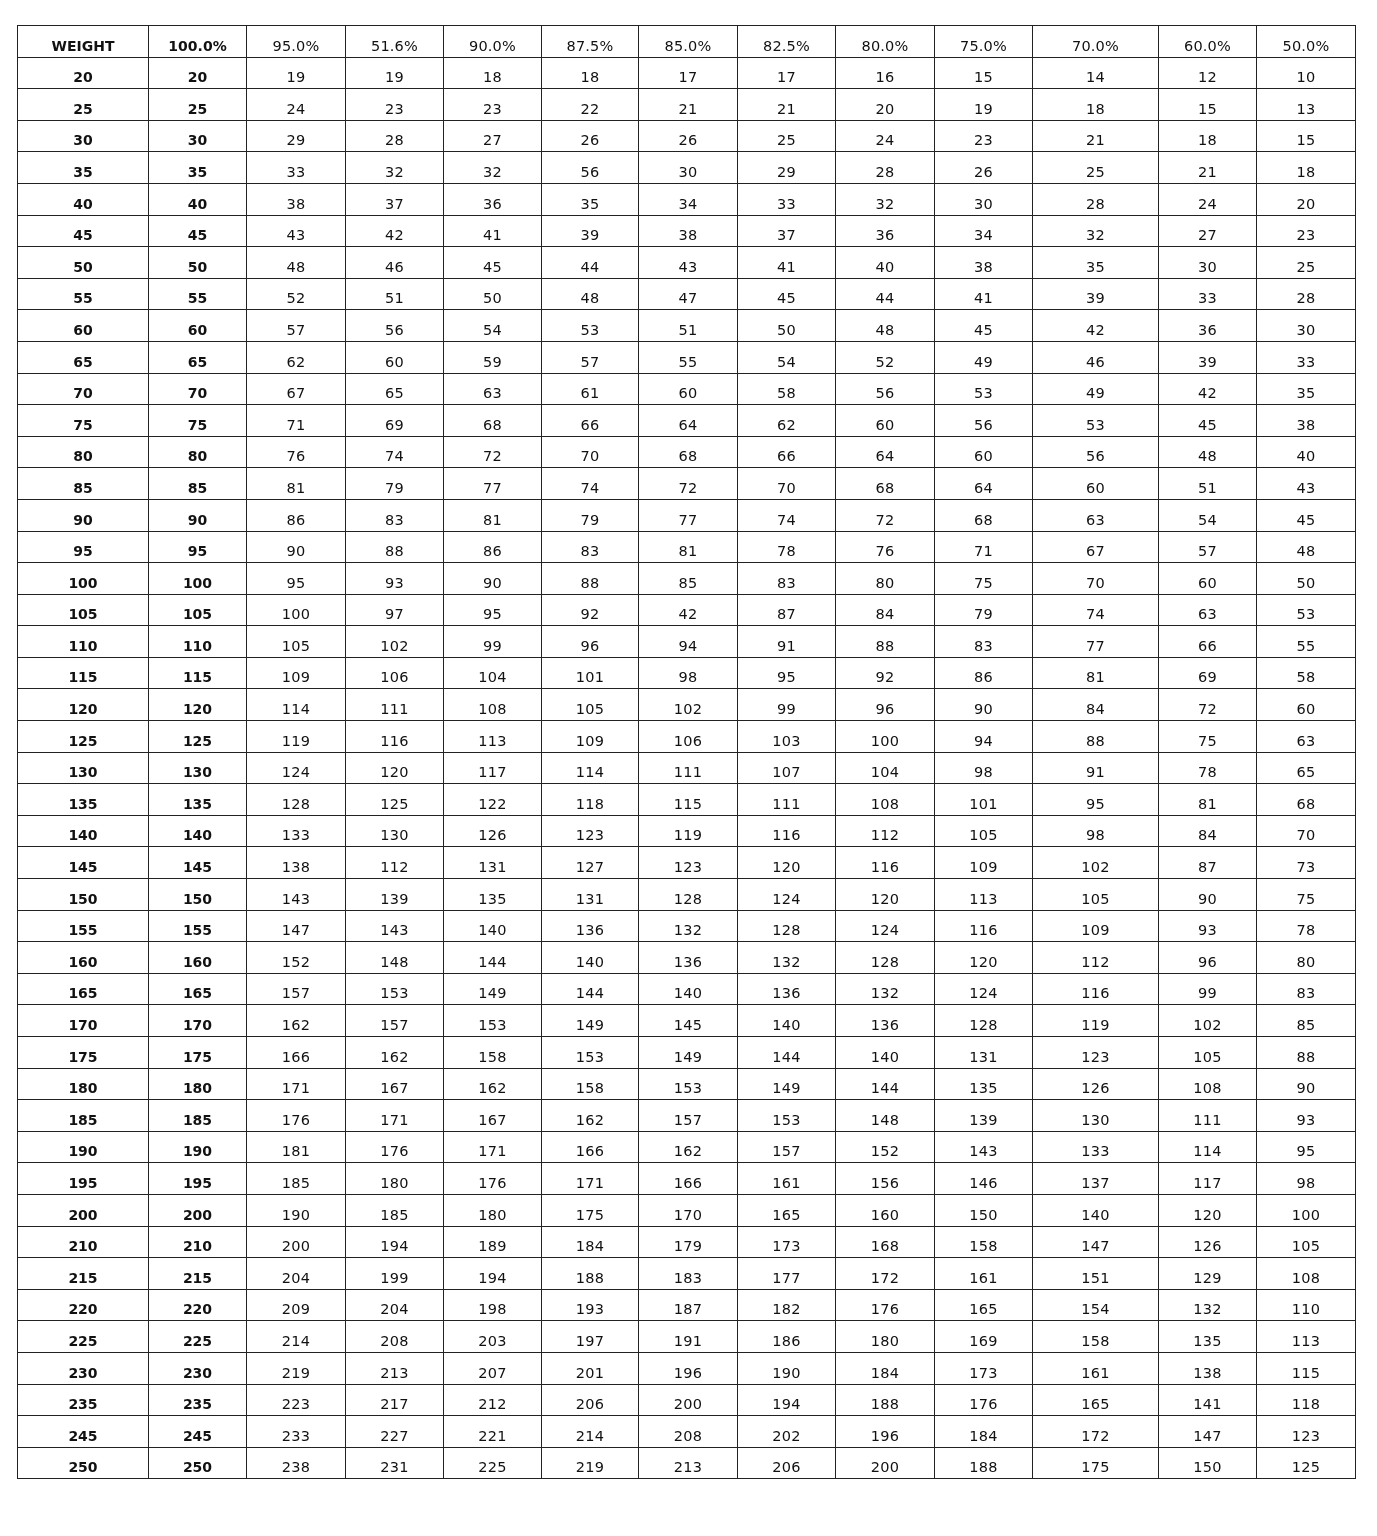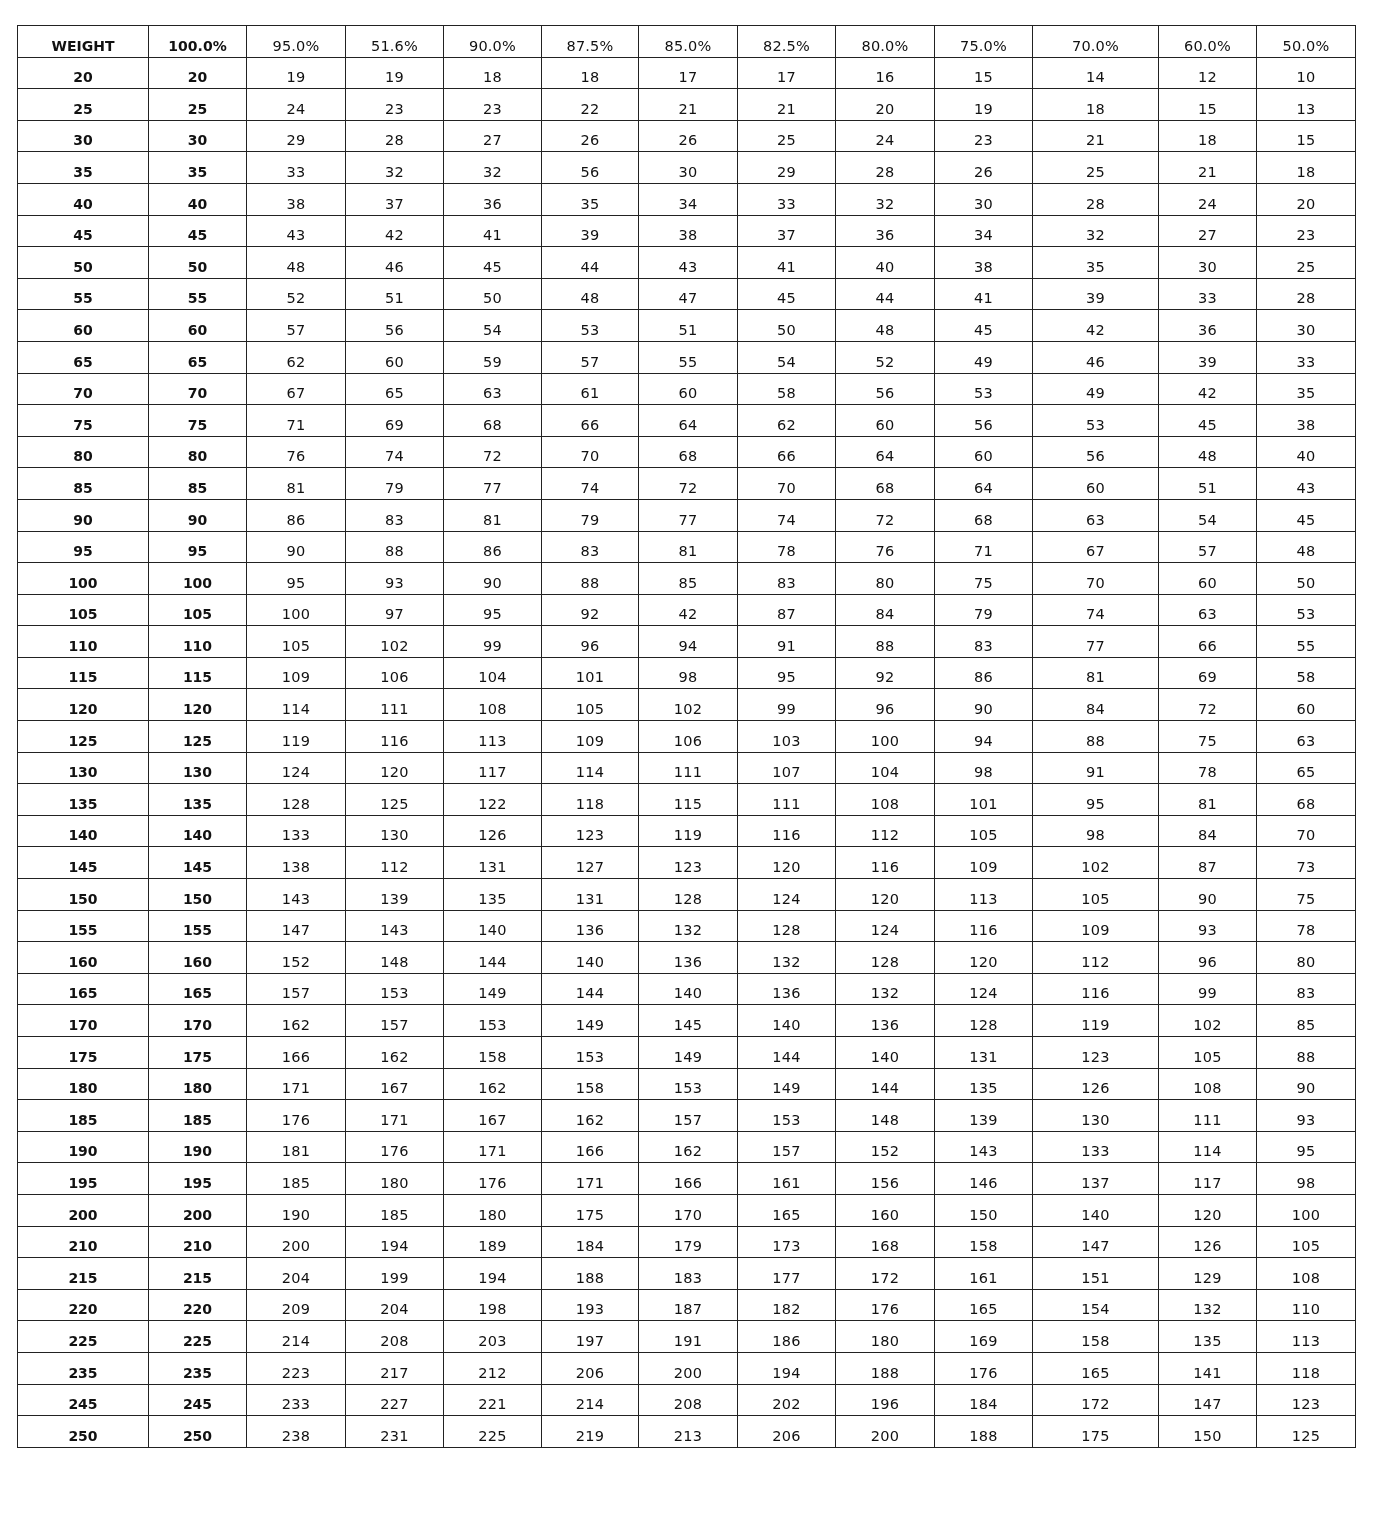--- a/index.html
+++ b/index.html
@@ -692,20 +692,35 @@
         <td class="thin">197</td>
         <td class="thin">191</td>
         <td class="thin">186</td>
         <td class="thin">180</td>
         <td class="thin">169</td>
         <td class="thin">158</td>
         <td class="thin">135</td>
         <td class="thin">113</td>
       </tr>
       <tr>
+        <td class="bold">230</td>
+        <td class="bold">230</td>
+        <td class="thin">219</td>
+        <td class="thin">213</td>
+        <td class="thin">207</td>
+        <td class="thin">201</td>
+        <td class="thin">196</td>
+        <td class="thin">190</td>
+        <td class="thin">184</td>
+        <td class="thin">173</td>
+        <td class="thin">161</td>
+        <td class="thin">138</td>
+        <td class="thin">115</td>
+      </tr>
+      <tr>
         <td class="bold">235</td>
         <td class="bold">235</td>
         <td class="thin">223</td>
         <td class="thin">217</td>
         <td class="thin">212</td>
         <td class="thin">206</td>
         <td class="thin">200</td>
         <td class="thin">194</td>
         <td class="thin">188</td>
         <td class="thin">176</td>

